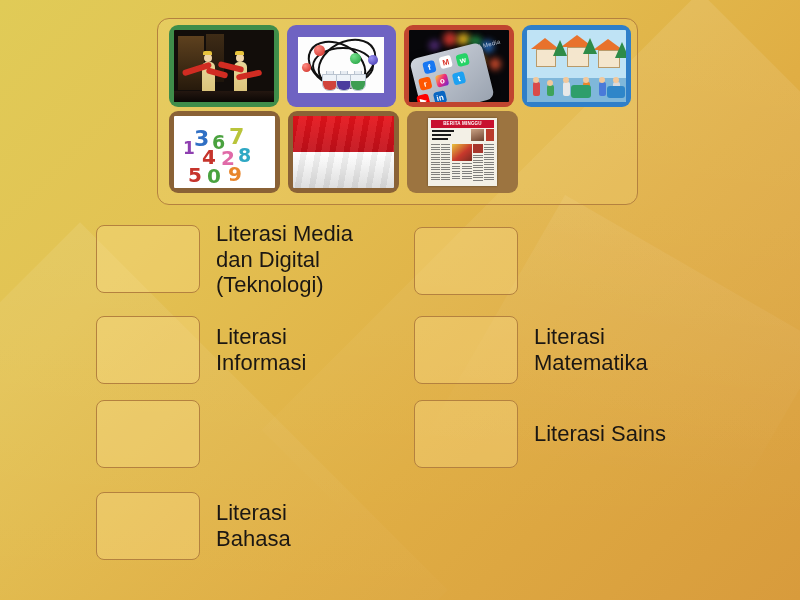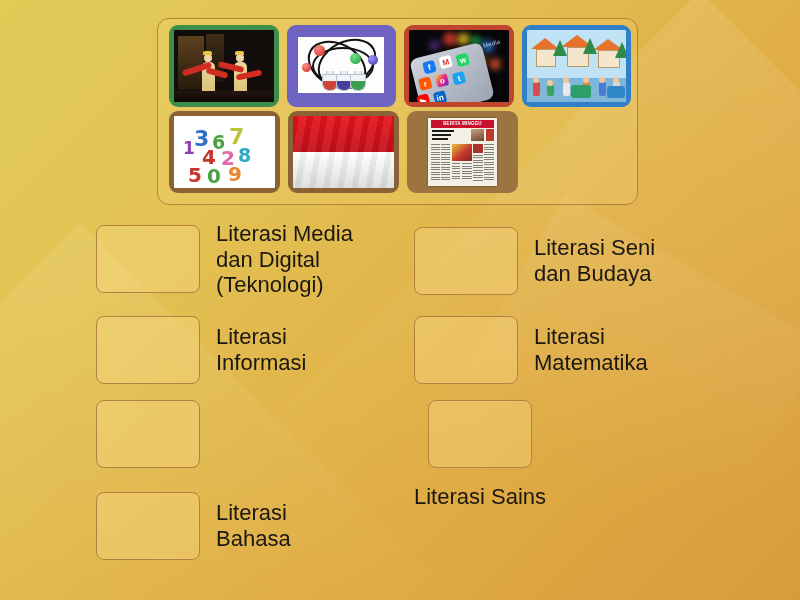--- a/index.html
+++ b/index.html
@@ -431,29 +431,27 @@
     </div>
 
     <div class="ans" style="left:96px; top:492px;">
       <div class="dropzone"></div>
       <div class="ans-label">Literasi
 Bahasa</div>
     </div>
 
     <div class="ans" style="left:414px; top:227px;">
       <div class="dropzone"></div>
-      <div class="ans-label">Literasi Seni
-dan Budaya</div>
     </div>
 
     <div class="ans" style="left:414px; top:316px;">
       <div class="dropzone"></div>
       <div class="ans-label">Literasi
 Matematika</div>
     </div>
 
-    <div class="ans" style="left:414px; top:400px;flex-direction:column;">
+    <div class="ans" style="left:414px; top:400px;">
       <div class="dropzone"></div>
       <div class="ans-label">Literasi Sains</div>
     </div>
 
   </div>
 </div>
 
 </body></html>

